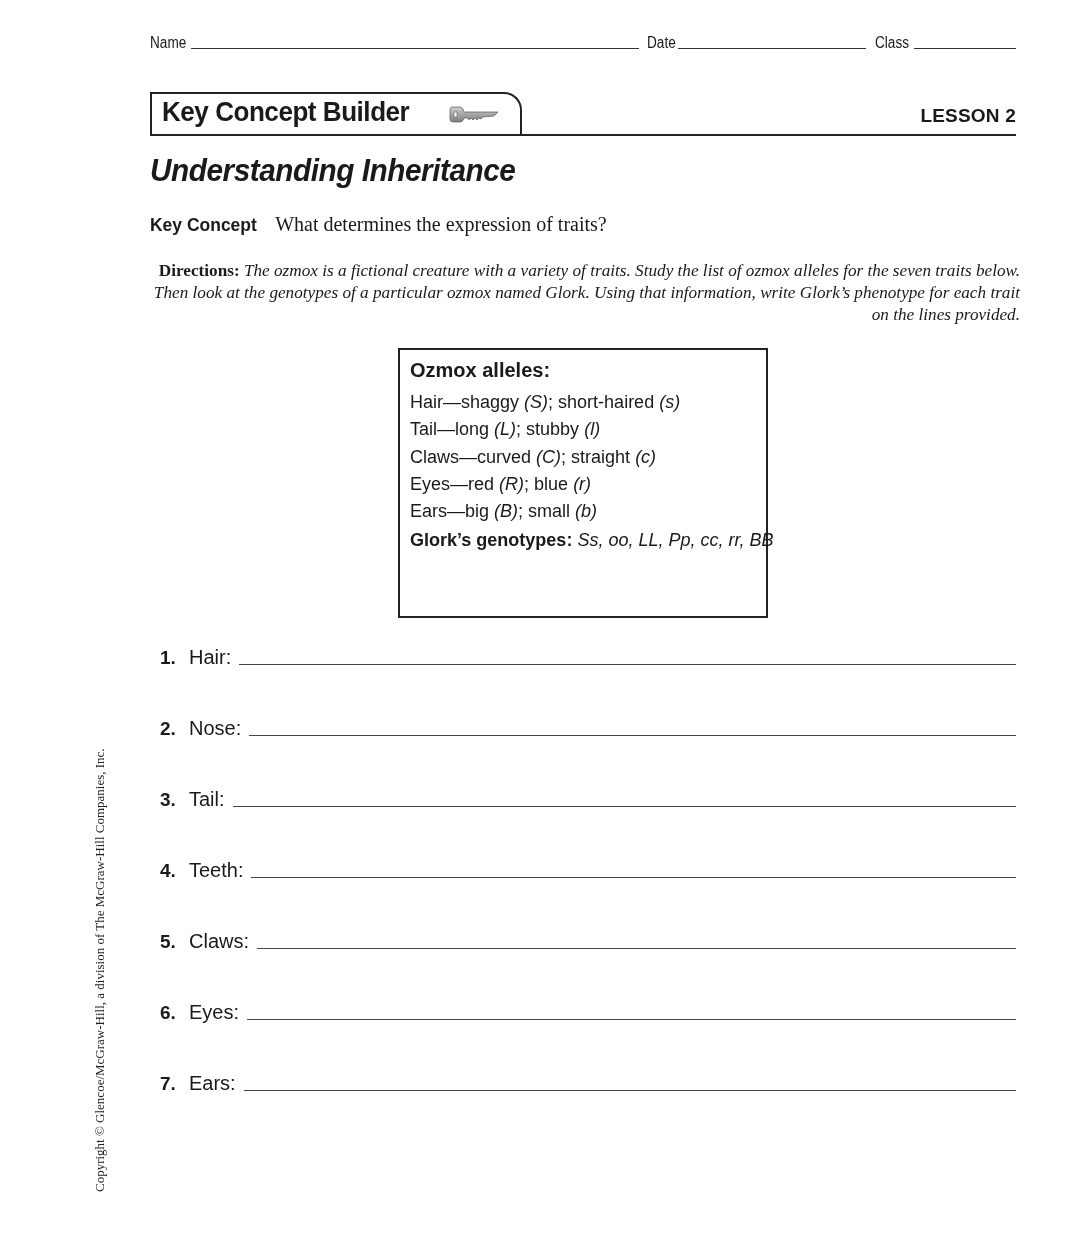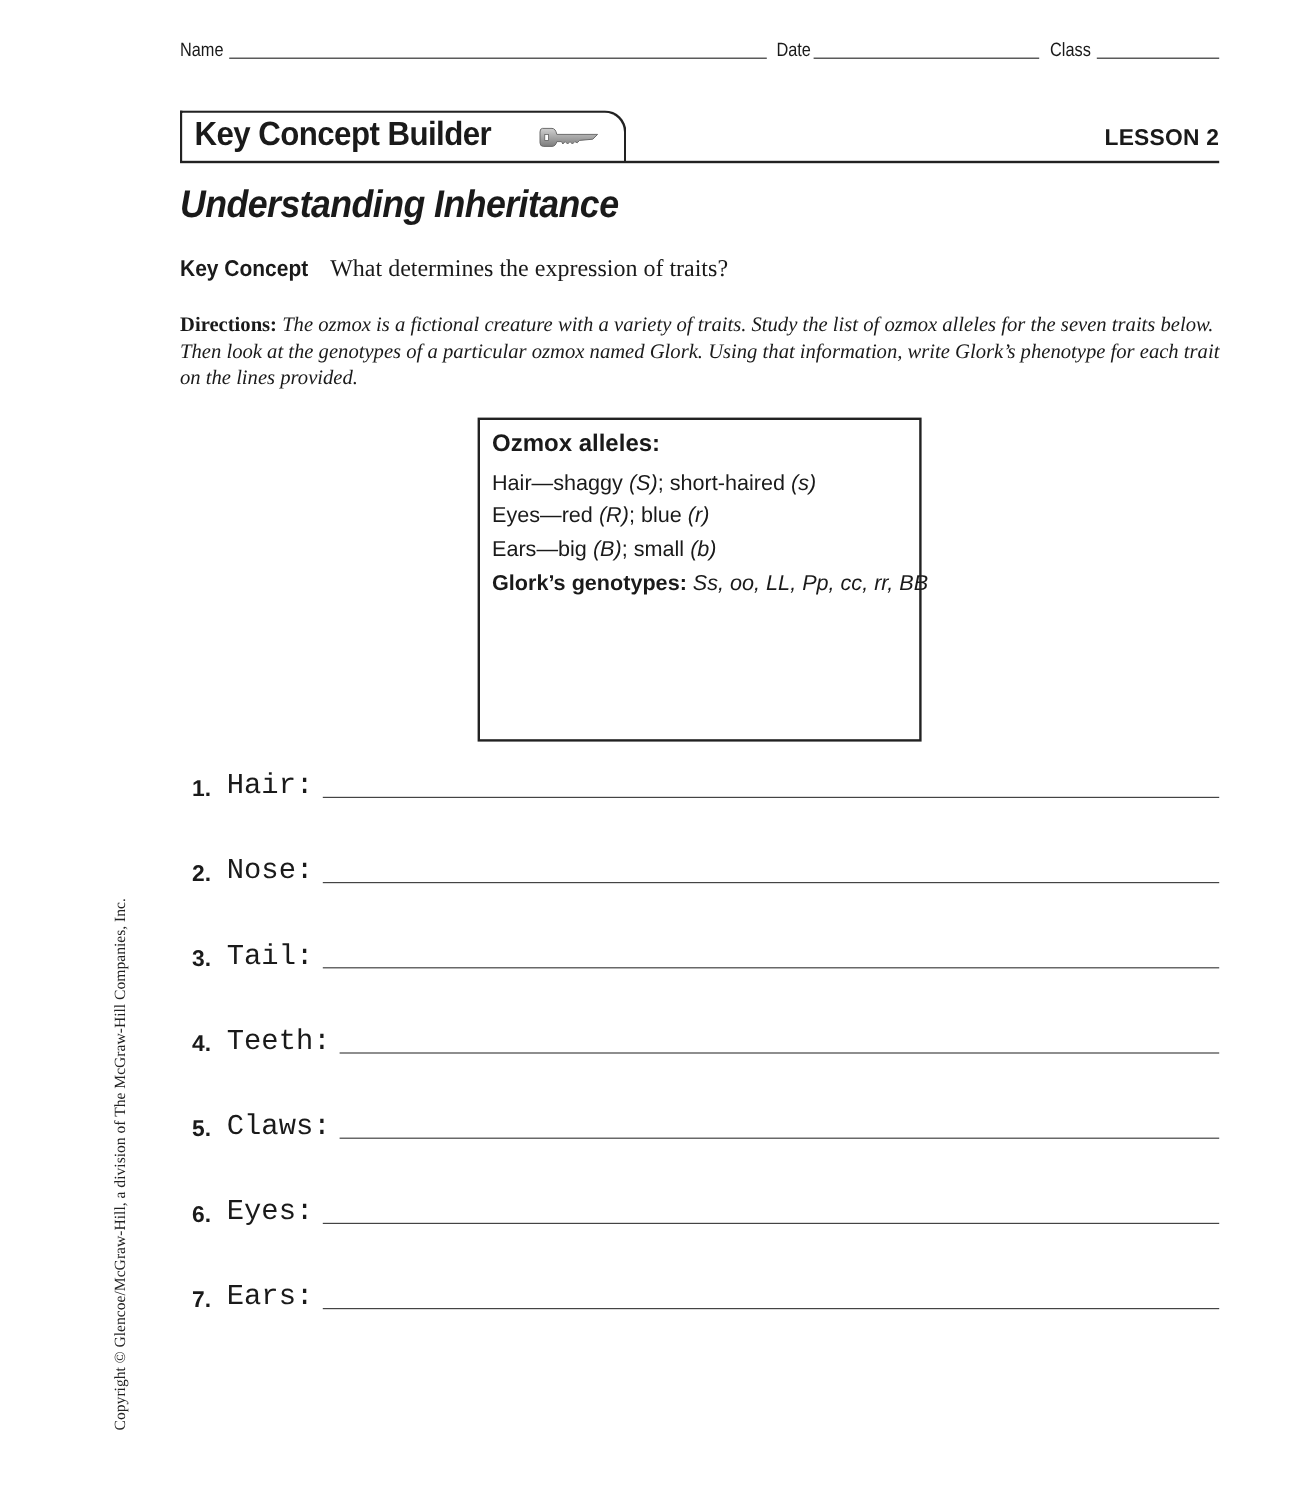--- a/index.html
+++ b/index.html
@@ -18,37 +18,37 @@
   .key { position:absolute; top:101px; left:448px; width:52px; height:26px; }
   .rule { position:absolute; top:134px; left:150px; width:866px; height:2px; background:#222; }
   .lesson { position:absolute; top:105px; right:59px; font-size:19px; font-weight:bold; letter-spacing:0.2px; }
 
   .title { position:absolute; top:152px; left:150px; font-size:32px; font-weight:bold; font-style:italic; letter-spacing:-0.5px; transform:scaleX(0.93); transform-origin:left center; }
 
   .kc { position:absolute; top:213px; left:150px; font-size:20px; white-space:nowrap; }
   .kc .kc-l { font-weight:bold; font-size:19px; transform:scaleX(0.92); display:inline-block; transform-origin:left center; margin-right:4px; }
   .kc .kc-q { font-size:20px; }
 
-  .dir { position:absolute; top:260px; left:150px; width:870px; font-size:17.2px; line-height:22px; }
+  .dir { position:absolute; top:260px; left:150px; width:870px; font-size:17.2px; line-height:22px;text-align:right; }
   .dir b { font-weight:bold; font-style:normal; }
   .dir i { font-style:italic; }
 
   
   .abox { position:absolute; top:348px; left:398px; width:370px; height:270px; border:2px solid #222; box-sizing:border-box; padding:9px 16px 0 10px; }
   .abox .ah { font-size:20px; font-weight:bold; margin-bottom:7px; }
   .abox .ar { font-size:18px; line-height:27.3px; white-space:nowrap; }
   .abox .ar i { font-style:italic; }
   .abox .ag { font-size:18px; margin-top:5px; white-space:nowrap; }
   .abox .ag b { font-weight:bold; }
   .abox .ag i { font-style:italic; }
 
   
   .q { position:absolute; left:160px; width:856px; height:26px; display:flex; align-items:flex-end; }
   .q .num { font-family:"Liberation Sans","DejaVu Sans",sans-serif; font-weight:bold; font-size:19px; width:29px; }
-  .q .ql { font-family:Liberation Mono, monospace; font-size:24px; margin-right:8px; white-space:nowrap; }
+  .q .ql { font-family:Liberation Sans, sans-serif; font-size:20px; margin-right:8px; white-space:nowrap; }
   .q .ans { flex:1; border-bottom:1.4px solid #444; margin-bottom:4px; height:18px; }
 
   .copy { position:absolute; left:92px; top:1192px; transform-origin:left top; transform:rotate(-90deg); font-size:13px; white-space:nowrap; color:#222; }
 </style>
 </head>
 <body>
 
 <div class="hdr sans">
   <span class="lbl">Name</span>
   <span class="line" style="width:448px;margin-left:-2px;"></span>
@@ -82,20 +82,22 @@
 
 <div class="dir serif">
   <b>Directions:</b>
   <i>The ozmox is a fictional creature with a variety of traits. Study the list of ozmox alleles for the seven traits below. Then look at the genotypes of a particular ozmox named Glork. Using that information, write Glork’s phenotype for each trait on the lines provided.</i>
 </div>
 
 <div class="abox sans">
   <div class="ah">Ozmox alleles:</div>
 
   <div class="ar"><span>Hair</span>—<span>shaggy</span> <i>(S)</i>; <span>short-haired</span> <i>(s)</i></div>
+  <div class="ar"><span>Tail</span>—<span>long</span> <i>(L)</i>; <span>stubby</span> <i>(l)</i></div>
+  <div class="ar"><span>Claws</span>—<span>curved</span> <i>(C)</i>; <span>straight</span> <i>(c)</i></div>
   <div class="ar"><span>Eyes</span>—<span>red</span> <i>(R)</i>; <span>blue</span> <i>(r)</i></div>
   <div class="ar"><span>Ears</span>—<span>big</span> <i>(B)</i>; <span>small</span> <i>(b)</i></div>
 
   <div class="ag">
     <b>Glork’s genotypes:</b>
     <i>Ss, oo, LL, Pp, cc, rr, BB</i>
   </div>
 </div>
 
 <div class="q" style="top:643px;">

